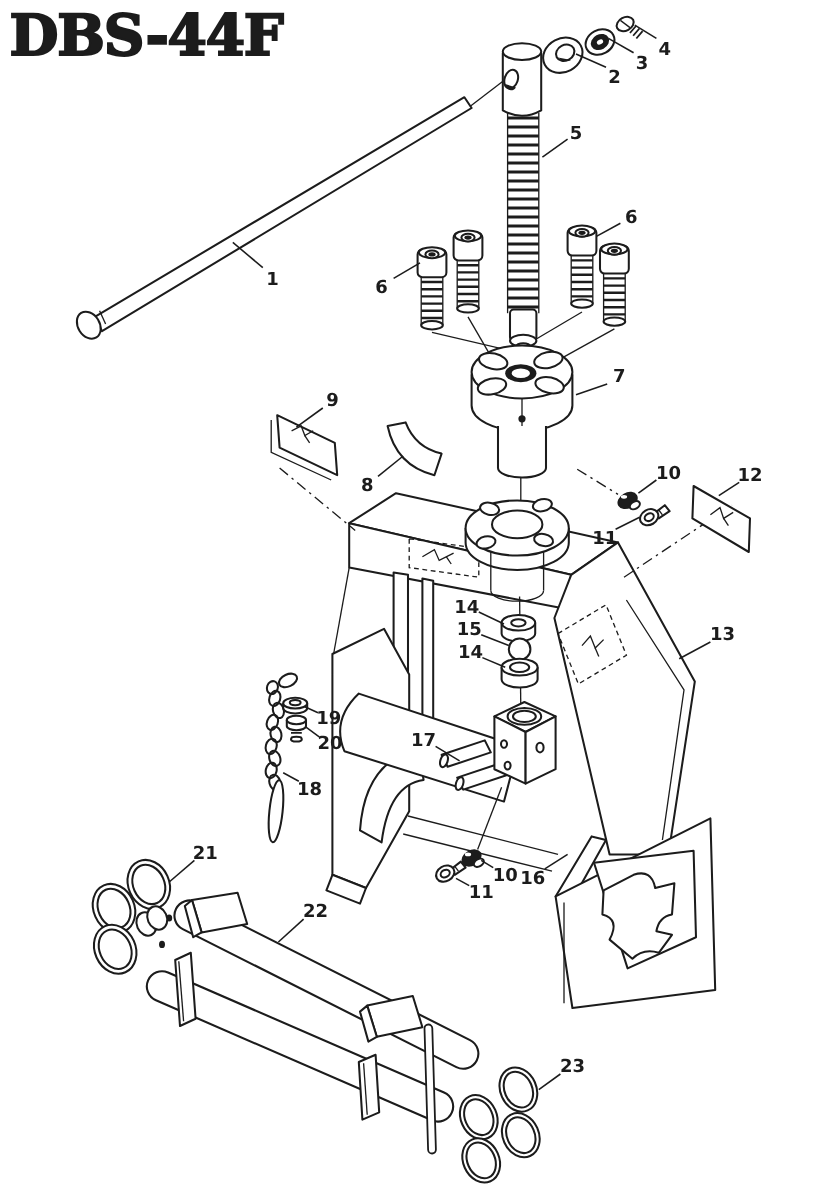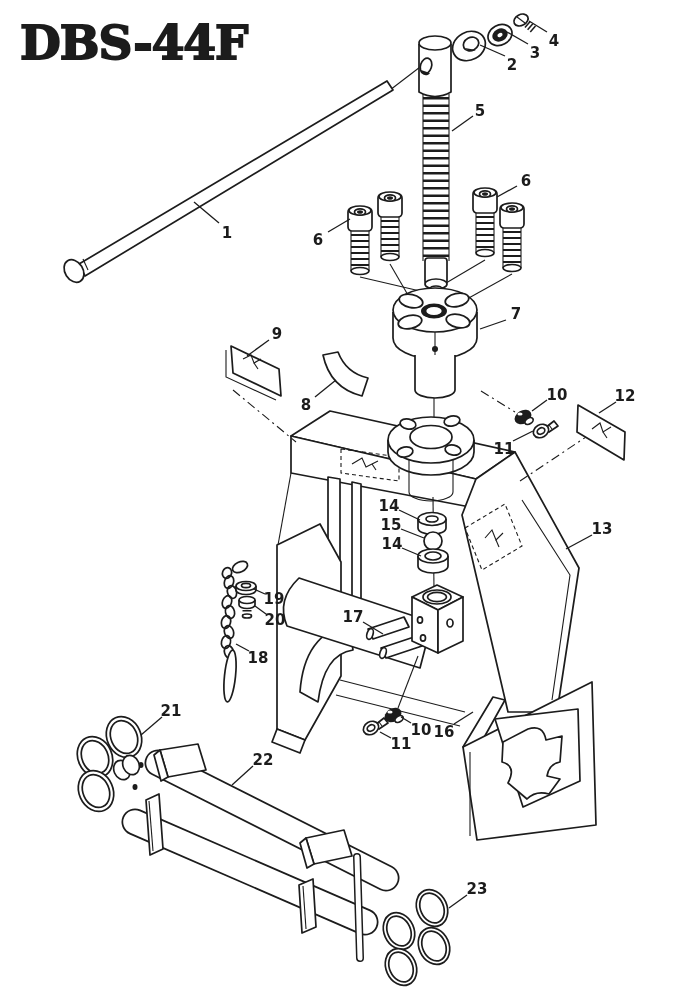--- a/index.html
+++ b/index.html
@@ -4,21 +4,21 @@
 <style>
   :root { --ink:#1c1c1c; --paper:#ffffff; }
   html,body { margin:0; padding:0; }
   body {
     width:700px; height:990px; position:relative; overflow:hidden;
     background:var(--paper);
     font-family:"DejaVu Sans", sans-serif;
   }
   .header { position:absolute; left:8px; top:6px; color:var(--ink); }
   .header h1 {
-    margin:12px; font-size:47px; line-height:1.05; font-weight:bold;
+    margin:0; font-size:47px; line-height:1.05; font-weight:bold;
     letter-spacing:-1px; -webkit-text-stroke:1.8px var(--ink);
     font-family:"DejaVu Serif", serif;
   }
   .header h2 {
     margin:-4px 0 0 0; font-size:29px; line-height:1.0; font-weight:bold;
     letter-spacing:-0.5px; -webkit-text-stroke:1.2px var(--ink);
     font-family:"DejaVu Serif", serif;
   }
   svg { position:absolute; left:0; top:0; }
   .wh   { fill:var(--paper); stroke:var(--ink); stroke-width:1.7; stroke-linejoin:round; }

